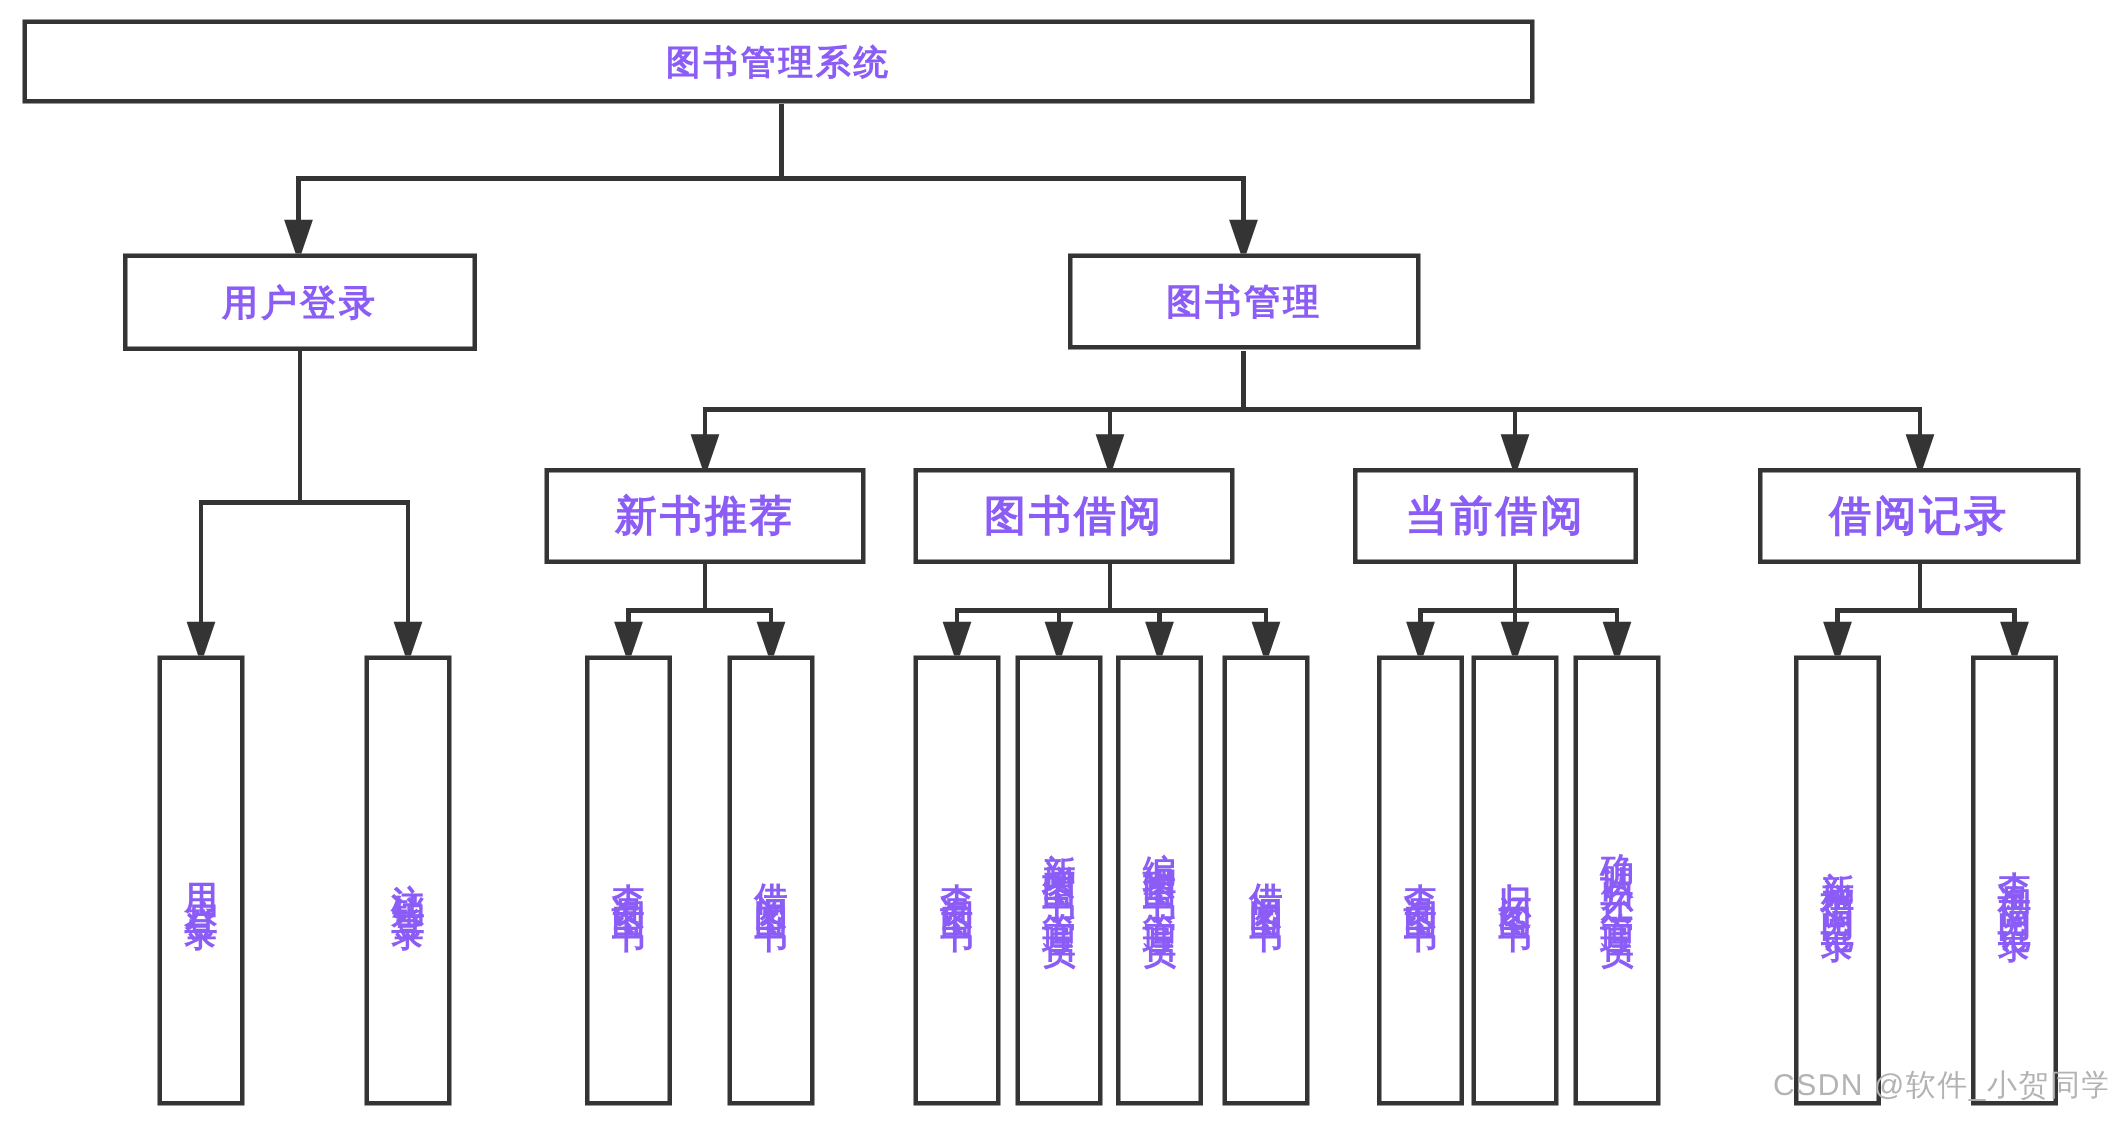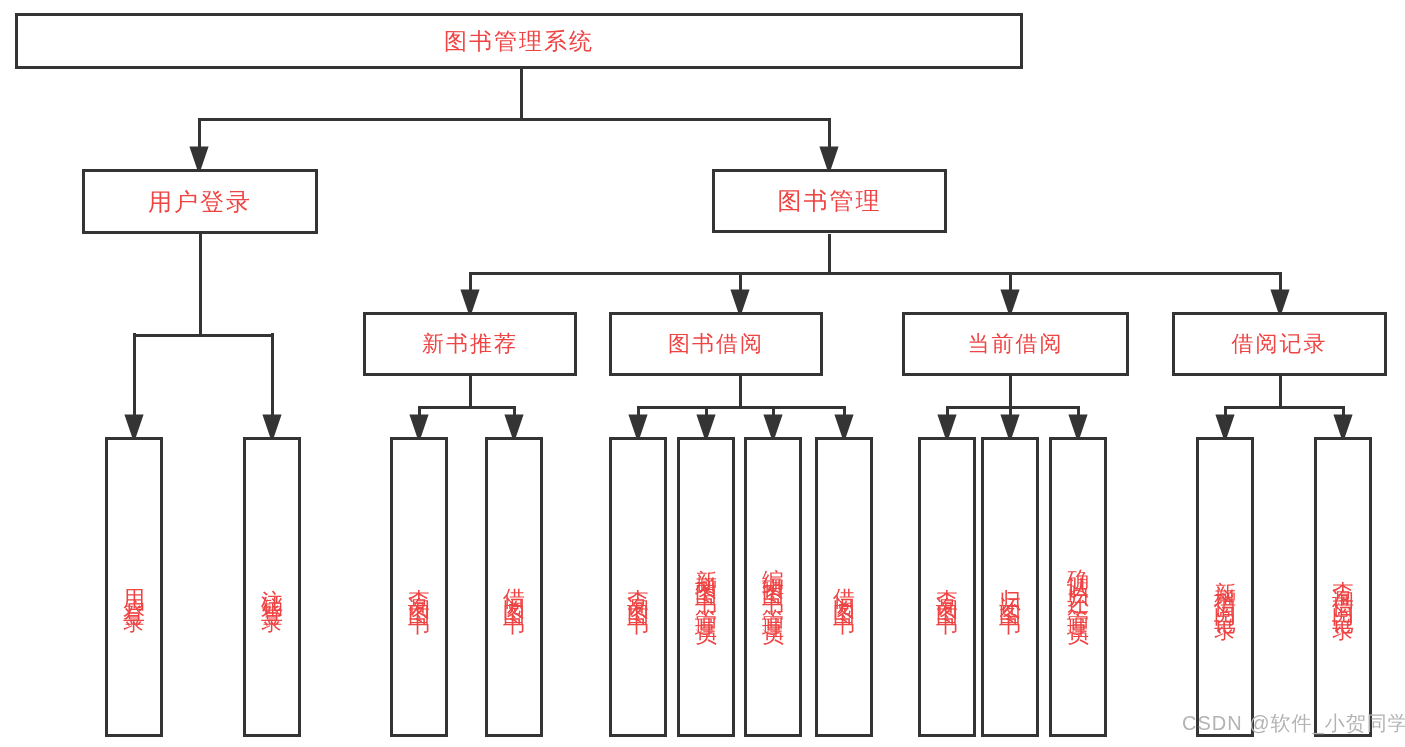--- a/index.html
+++ b/index.html
@@ -13,27 +13,28 @@
   }
   .connectors{position:absolute;left:0;top:0;width:1405px;height:747px;}
   .node{
     position:absolute;
     box-sizing:border-box;
     background:#ffffff;
     border:3px solid #343434;
     display:flex;
     align-items:center;
     justify-content:center;
-    color:#ef4444;
+    color:#8b5cf6;
     letter-spacing:2px;
     white-space:nowrap;
+    font-weight:bold;
   }
   .node.root{font-size:23px;}
   .node.lvl2{font-size:24px;}
-  .node.lvl3{font-size:22px;}
+  .node.lvl3{font-size:28px;}
   .node.leaf{font-size:22px;}
   .leaf .vtext{
     writing-mode:vertical-lr;
     text-orientation:mixed;
     letter-spacing:8px;
     line-height:1;
     white-space:nowrap;
   }
   .watermark{
     position:absolute;
@@ -136,21 +137,21 @@
   <div class="node lvl2" style="left:712px;top:169px;width:235px;height:64px;">
     <span>图书管理</span>
   </div>
 
   <div class="node lvl3" style="left:363px;top:312px;width:214px;height:64px;">
     <span>新书推荐</span>
   </div>
   <div class="node lvl3" style="left:609px;top:312px;width:214px;height:64px;">
     <span>图书借阅</span>
   </div>
-  <div class="node lvl3" style="left:902px;top:312px;width:227px;height:64px;">
+  <div class="node lvl3" style="left:902px;top:312px;width:190px;height:64px;">
     <span>当前借阅</span>
   </div>
   <div class="node lvl3" style="left:1172px;top:312px;width:215px;height:64px;">
     <span>借阅记录</span>
   </div>
 
   <div class="node leaf" style="left:105px;top:437px;width:58px;height:300px;">
     <span class="vtext">用户登录</span>
   </div>
   <div class="node leaf" style="left:243px;top:437px;width:58px;height:300px;">

